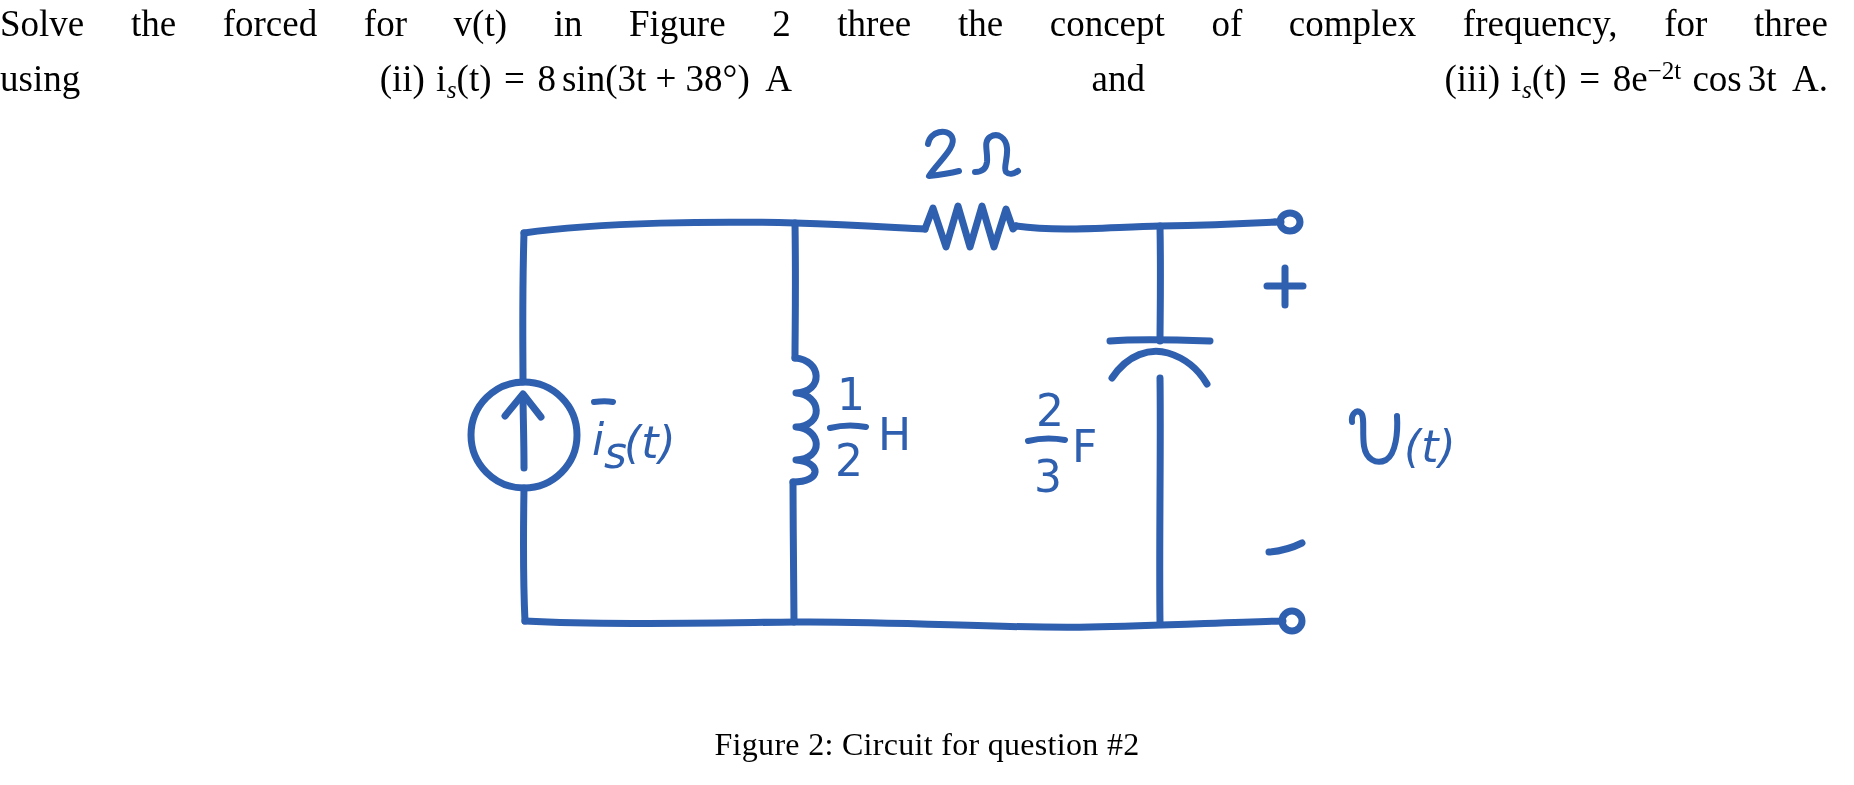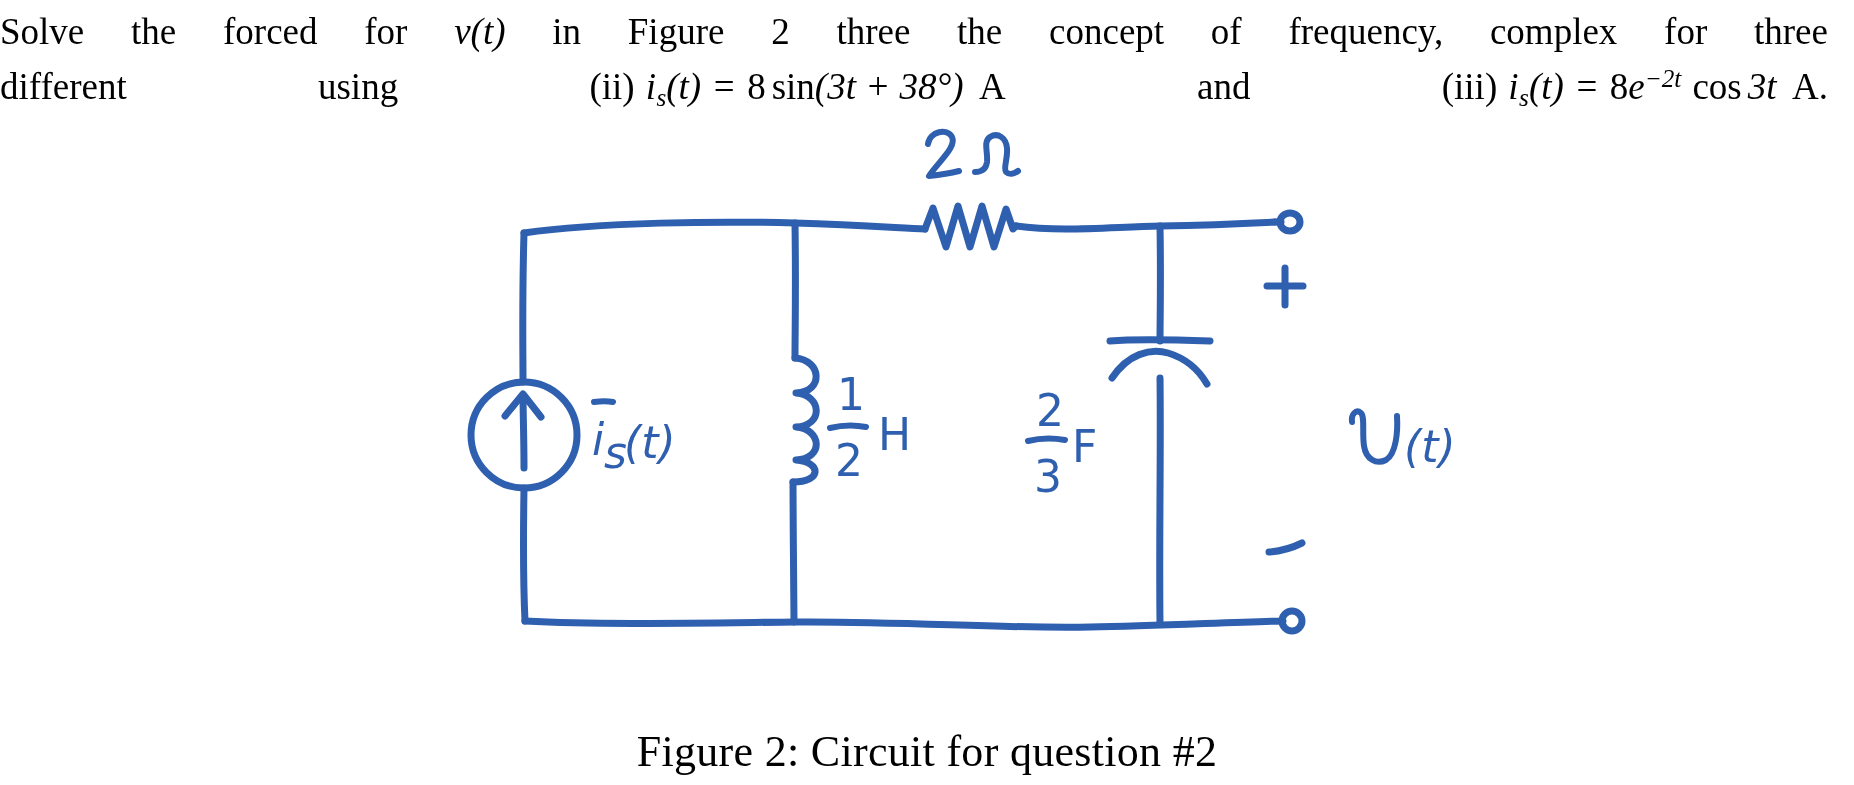--- a/index.html
+++ b/index.html
@@ -17,36 +17,35 @@
     width: 1854px;
     height: 785px;
     background: #ffffff;
     overflow: hidden;
   }
 
   
   #problem-statement {
     position: absolute;
     left: 0px;
-    top: 8px;
+    top: 0px;
     width: 1828px;
     font-size: 37px;
     line-height: 47px;
     text-align: justify;
     text-align-last: justify;
   }
   #problem-statement .line {
     white-space: nowrap;
     display: flex;
     justify-content: space-between;
     align-items: baseline;
   }
   .mi {
     font-family: "Liberation Serif", "DejaVu Serif", serif;
-    font-style: italic;
   }
   .mn, .mo {
     font-style: normal;
   }
   .mtxt { font-style: normal; }
   .sub {
     font-size: 0.68em;
     font-style: italic;
     vertical-align: -0.28em;
     margin-left: 0.02em;
@@ -60,21 +59,21 @@
   .sp-wide { display: inline-block; width: 0.42em; }
   .eqsp    { display: inline-block; width: 0.34em; }
 
   
   #figure-caption {
     position: absolute;
     left: 0;
     top: 726px;
     width: 1854px;
     text-align: center;
-    font-size: 44px;
+    font-size: 32px;
     letter-spacing: 0.3px;
   }
 
   
   #circuit-figure {
     position: absolute;
     left: 0px;
     top: 110px;
     width: 1854px;
     height: 600px;
@@ -116,28 +115,27 @@
       <span>forced</span>
       <span>for</span>
       <span class="mi">v(t)</span>
       <span>in</span>
       <span>Figure</span>
       <span>2</span>
       <span>three</span>
       <span>the</span>
       <span>concept</span>
       <span>of</span>
+      <span>complex</span>
       <span>frequency,</span>
-      <span>complex</span>
       <span>for</span>
       <span>three</span>
     </div>
 
     <div class="line">
-      <span>different</span>
       <span>using</span>
 
 
       <span>
         <span>(ii)</span><span class="sp-med"></span><span class="mi">i</span><span class="sub">s</span><span class="mi">(t)</span><span class="eqsp"></span><span class="mo">=</span><span class="eqsp"></span><span class="mn">8</span><span class="sp-thin"></span><span class="mtxt">sin</span><span class="mi">(3t + 38°)</span><span class="sp-wide"></span><span class="mtxt">A</span>
       </span>
 
       <span>and</span>
 
       <span>

